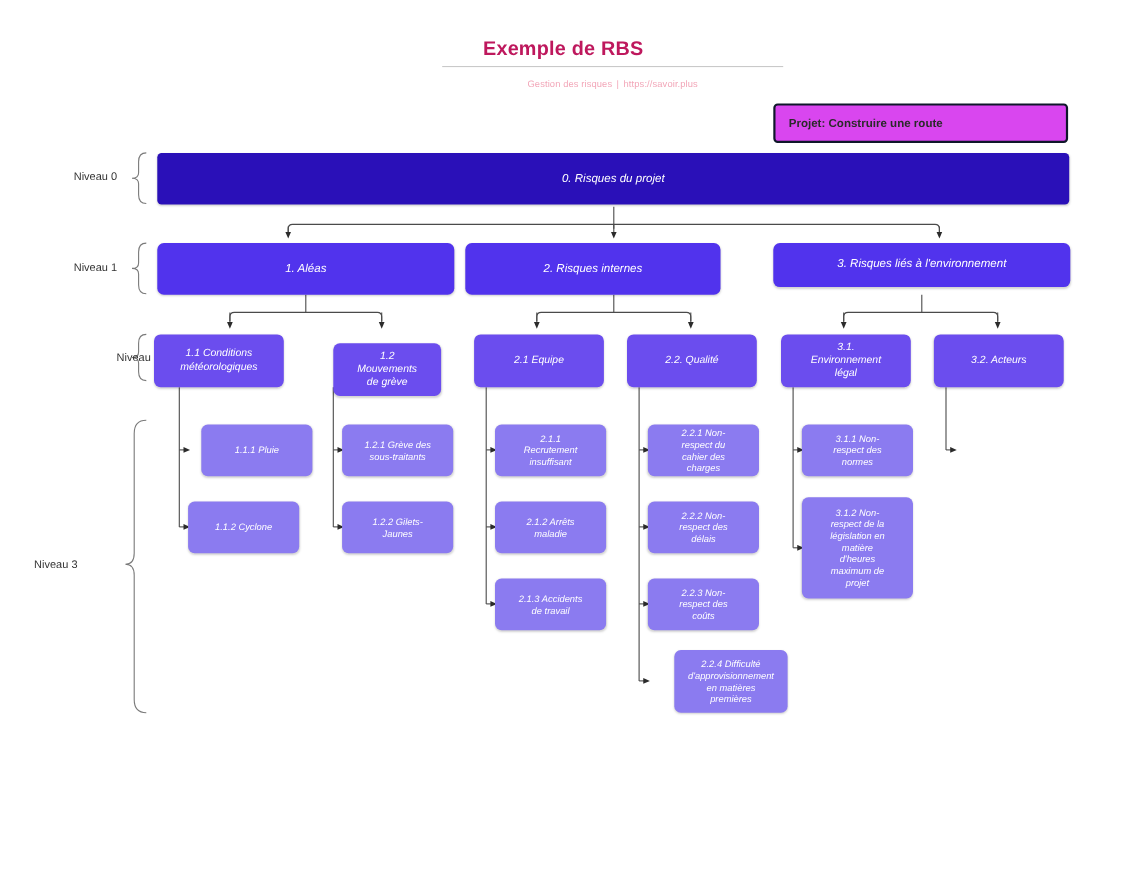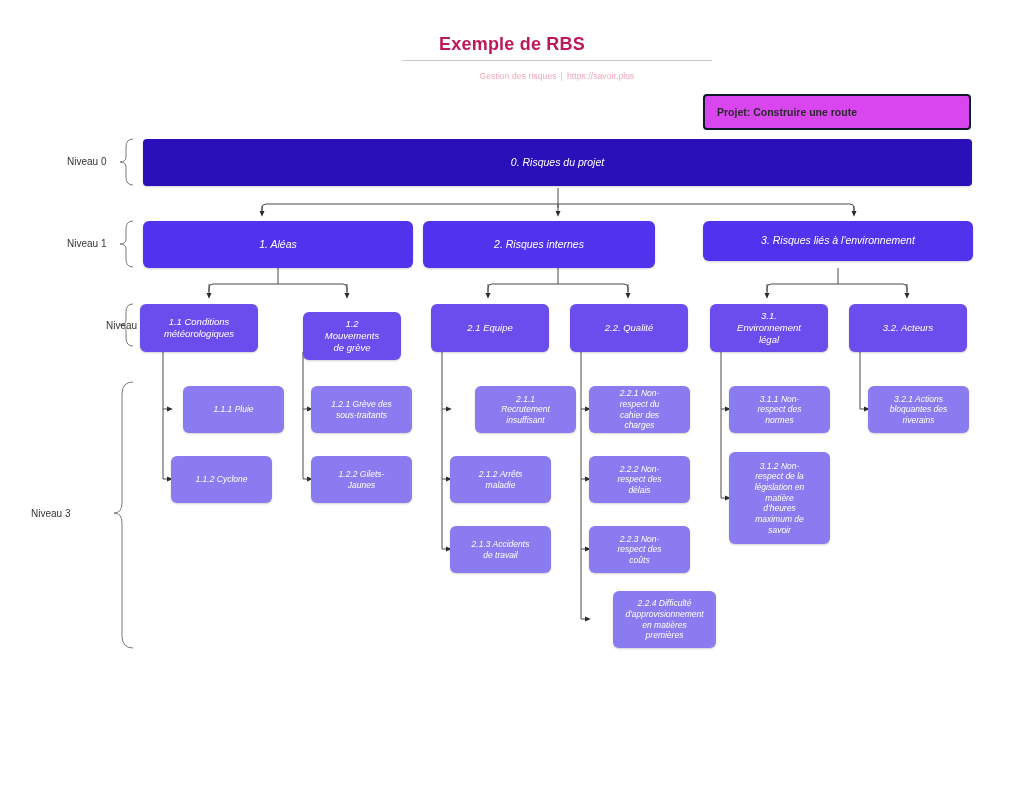--- a/index.html
+++ b/index.html
@@ -209,27 +209,26 @@
   <div class="node l2" style="left:570px; top:304px; width:118px; height:48px;">2.2. Qualité</div>
   <div class="node l2" style="left:710px; top:304px; width:118px; height:48px;">3.1. Environnement légal</div>
   <div class="node l2" style="left:849px; top:304px; width:118px; height:48px;text-align:right;">3.2. Acteurs</div>
 
   <div class="node l3" style="left:183px; top:386px; width:101px; height:47px;">1.1.1 Pluie</div>
   <div class="node l3" style="left:171px; top:456px; width:101px; height:47px;">1.1.2 Cyclone</div>
 
   <div class="node l3" style="left:311px; top:386px; width:101px; height:47px;">1.2.1 Grève des sous-traitants</div>
   <div class="node l3" style="left:311px; top:456px; width:101px; height:47px;">1.2.2 Gilets-Jaunes</div>
 
-  <div class="node l3" style="left:450px; top:386px; width:101px; height:47px;margin-left:25px;">2.1.1 Recrutement insuffisant</div>
+  <div class="node l3" style="left:450px; top:386px; width:101px; height:47px;">2.1.1 Recrutement insuffisant</div>
   <div class="node l3" style="left:450px; top:456px; width:101px; height:47px;">2.1.2 Arrêts maladie</div>
   <div class="node l3" style="left:450px; top:526px; width:101px; height:47px;">2.1.3 Accidents de travail</div>
 
   <div class="node l3" style="left:589px; top:386px; width:101px; height:47px;">2.2.1 Non-respect du cahier des charges</div>
   <div class="node l3" style="left:589px; top:456px; width:101px; height:47px;">2.2.2 Non-respect des délais</div>
   <div class="node l3" style="left:589px; top:526px; width:101px; height:47px;">2.2.3 Non-respect des coûts</div>
   <div class="node l3" style="left:613px; top:591px; width:103px; height:57px;">2.2.4 Difficulté d'approvisionnement en matières premières</div>
 
   <div class="node l3" style="left:729px; top:386px; width:101px; height:47px;">3.1.1 Non-respect des normes</div>
-  <div class="node l3" style="left:729px; top:452px; width:101px; height:92px;">3.1.2 Non-respect de la législation en matière d'heures maximum de savoir</div>
-
-  <div class="node l3" style="left:868px; top:386px; width:101px; height:47px;">3.2.1 Actions bloquantes des riverains</div>
+  <div class="node l3" style="left:729px; top:452px; width:101px; height:92px;">3.1.2 Non-respect de la législation en matière d'heures maximum de projet</div>
+
 
 </div>
 
 </body></html>

